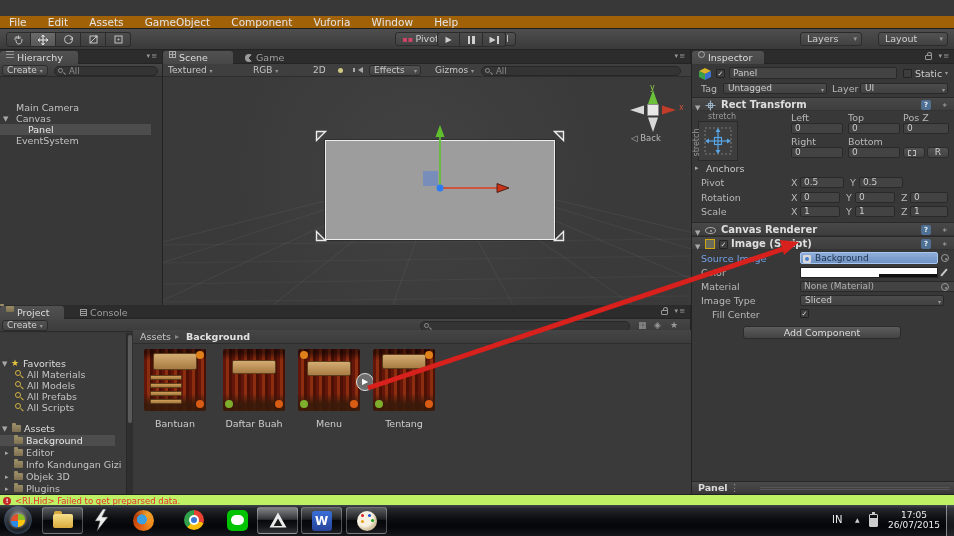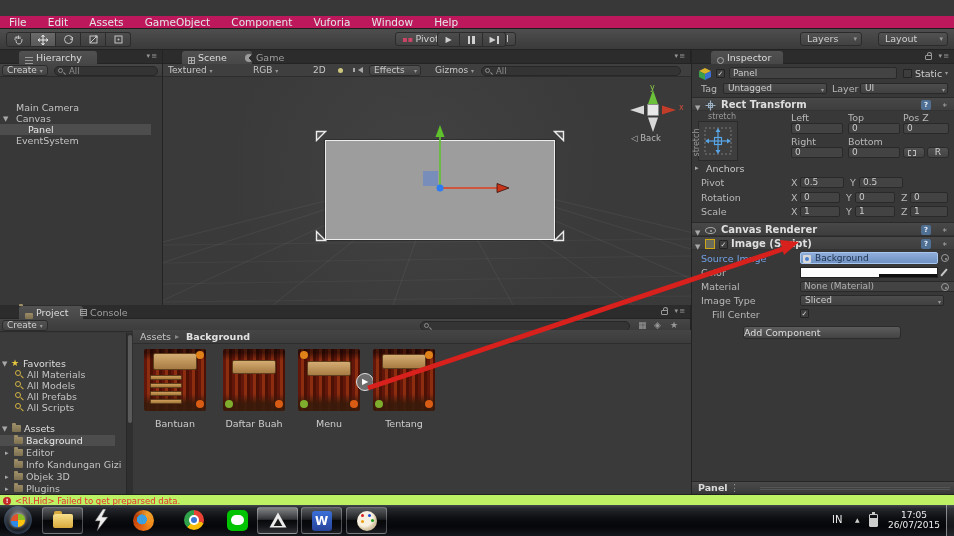--- a/index.html
+++ b/index.html
@@ -5,21 +5,21 @@
   * { margin:0; padding:0; box-sizing:border-box; }
   html,body { width:954px; height:536px; background:#000; overflow:hidden; }
   body { font-family:"DejaVu Sans","Liberation Sans",sans-serif; font-size:10px; color:#c8c8c8; }
   #root { position:relative; width:954px; height:536px; background:#383838; }
   .abs { position:absolute; }
 
   
   .titlebar { left:0; top:0; width:954px; height:16px; background:linear-gradient(180deg,#3c3f42,#17181a); color:#d6d6d6; font-size:10px; line-height:16px; }
   .title-text { position:absolute; left:20px; top:0; white-space:nowrap; }
   .winbtn { position:absolute; top:2px; width:22px; height:11px; background:#2b2d30; border:1px solid #4a4c50; color:#9a9a9a; font-size:7px; line-height:9px; text-align:center; border-radius:2px; }
-  .menubar { left:0; top:16px; width:954px; height:13px; background:#be185d; border-bottom:1px solid #1d1d1d; }
+  .menubar { left:0; top:16px; width:954px; height:13px; background:#a16207; border-bottom:1px solid #1d1d1d; }
   .menuitem { display:inline-block; padding:0 9px; font-size:10.5px; line-height:13px; color:#e4e4e4; }
 
   
   .toolbar { left:0; top:29px; width:954px; height:21px; background:linear-gradient(180deg,#4e4e4e,#3a3a3a); border-bottom:1px solid #232323; }
   .toolgrp { position:absolute; left:6px; top:3px; display:flex; }
   .toolbtn { width:25px; height:15px; background:linear-gradient(180deg,#4c4c4c,#3f3f3f); border:1px solid #2b2b2b; border-left:none; display:flex; align-items:center; justify-content:center; }
   .toolbtn:first-child { border-left:1px solid #2b2b2b; border-radius:3px 0 0 3px; }
   .toolbtn:last-child { border-radius:0 3px 3px 0; }
   .toolbtn.sel { background:linear-gradient(180deg,#6b6b6b,#585858); }
   .pill { position:absolute; height:14px; background:linear-gradient(180deg,#525252,#424242); border:1px solid #2b2b2b; border-radius:3px; color:#cfcfcf; font-size:9.5px; line-height:12px; padding:0 6px; }
@@ -27,21 +27,21 @@
   .playbtn { width:23px; height:15px; background:linear-gradient(180deg,#4c4c4c,#3f3f3f); border:1px solid #2b2b2b; border-left:none; color:#cfcfcf; display:flex; align-items:center; justify-content:center; font-size:8px; }
   .playbtn:first-child { border-left:1px solid #2b2b2b; border-radius:3px 0 0 3px; }
   .playbtn:last-child { border-radius:0 3px 3px 0; }
   .pausebars { display:inline-flex; gap:2px; }
   .pausebars i { width:2.5px; height:8px; background:#cfcfcf; }
   .stepbar { width:2px; height:8px; background:#cfcfcf; margin-left:1px; }
 
   
   .panel { background:#383838; border-right:1px solid #232323; }
   .tabstrip { position:absolute; left:0; top:0; right:0; height:14px; background:#2c2c2c; border-bottom:1px solid #242424; }
-  .tab { position:absolute; top:1px; height:13px; background:linear-gradient(180deg,#515151,#474747); border-radius:3px 3px 0 0; color:#dddddd; font-size:9.5px; line-height:13px; padding:0 6px; display:flex; align-items:flex-end; gap:3px;margin-left:19px; }
+  .tab { position:absolute; top:1px; height:13px; background:linear-gradient(180deg,#515151,#474747); border-radius:3px 3px 0 0; color:#dddddd; font-size:9.5px; line-height:13px; padding:0 6px; display:flex; align-items:flex-start; gap:3px; }
   .tab-inactive { position:absolute; top:1px; height:13px; color:#9f9f9f; font-size:9.5px; line-height:13px; padding:0 6px; display:flex; align-items:center; gap:3px; }
   .tabmenu { position:absolute; top:2px; font-size:7px; color:#999; letter-spacing:1px; }
   .subbar { position:absolute; left:0; right:0; height:13px; background:linear-gradient(180deg,#464646,#3c3c3c); border-bottom:1px solid #2b2b2b; }
   .minibtn { position:absolute; height:11px; background:linear-gradient(180deg,#525252,#434343); border:1px solid #2b2b2b; border-radius:3px; color:#cfcfcf; font-size:9px; line-height:9px; padding:0 4px; }
   .searchfield { position:absolute; height:10px; background:#343434; border:1px solid #272727; border-radius:6px; color:#8c8c8c; font-size:8.5px; line-height:8px; padding:0 4px 0 14px; }
   .mag { position:absolute; left:3px; top:1.5px; width:5px; height:5px; border:1px solid #8c8c8c; border-radius:50%; }
   .mag::after { content:""; position:absolute; left:4px; top:4px; width:3px; height:1px; background:#8c8c8c; transform:rotate(45deg); }
   .row { position:absolute; left:0; right:11px; height:11px; font-size:9.5px; line-height:11px; color:#c2c2c2; white-space:nowrap;margin-top:22px; }
   .row.sel { background:#4d4d4d; color:#e8e8e8; }
   .tri { position:absolute; font-size:7px; color:#a8a8a8; top:1px; }
@@ -72,21 +72,21 @@
   .ilabel { position:absolute; font-size:9.5px; color:#b8b8b8; line-height:11px; }
   .cb { position:absolute; width:9px; height:9px; background:#3d3d3d; border:1px solid #232323; border-radius:1px; color:#d8d8d8; font-size:7px; line-height:8px; text-align:center; }
   .anchorbox { position:absolute; left:6px; top:71px; width:40px; height:40px; background:#3e3e3e; border:1px solid #2a2a2a; }
   .target { position:absolute; width:8px; height:8px; border:1px solid #9a9a9a; border-radius:50%; }
   .target::after { content:""; position:absolute; left:2.5px; top:2.5px; width:2px; height:2px; background:#9a9a9a; border-radius:50%; }
   .lock { position:absolute; width:7px; height:5px; border:1px solid #999; border-radius:1px; }
   .lock::before { content:""; position:absolute; left:1px; top:-4px; width:3px; height:3px; border:1px solid #999; border-bottom:none; border-radius:3px 3px 0 0; }
   .eye { position:absolute; top:4px; width:11px; height:7px; border:1px solid #a8a8a8; border-radius:50%; }
   .eye::after { content:""; position:absolute; left:3.5px; top:1.5px; width:2.5px; height:2.5px; background:#a8a8a8; border-radius:50%; }
   .imgico { position:absolute; top:2px; width:10px; height:10px; background:#6b6b5a; border:1px solid #cfa616; }
-  .bigbtn { position:absolute; background:linear-gradient(180deg,#5c5c5c,#434343); border:1px solid #2b2b2b; border-radius:3px; color:#dcdcdc; font-size:9.5px; }
+  .bigbtn { position:absolute; background:linear-gradient(180deg,#5c5c5c,#434343); border:1px solid #2b2b2b; border-radius:3px; color:#dcdcdc; font-size:9.5px; text-align:center; }
   .srcfield { position:absolute; height:12px; background:linear-gradient(180deg,#8fadda,#6f93c4); border:1px solid #a9c6ee; border-radius:2px; color:#22344f; font-size:9px; line-height:10px; padding:0 3px 0 14px; }
   .spriteico { position:absolute; left:2px; top:1.5px; width:8px; height:8px; background:#d8d8d8; border-radius:1px; }
   .spriteico::after { content:""; position:absolute; left:2px; top:2px; width:4px; height:4px; background:#4a7fd0; border-radius:50%; }
   .colorswatch { position:absolute; height:11px; background:#ffffff; border:1px solid #222; }
   .alphastrip { position:absolute; left:0; right:0; bottom:0; height:3px; background:linear-gradient(90deg,#ffffff 0 57%,#101010 57%); }
   .dropper { position:absolute; width:2px; height:9px; background:#c8c8c8; transform:rotate(40deg); }
   .previewbar { position:absolute; left:0; right:0; height:11px; background:linear-gradient(180deg,#4a4a4a,#3c3c3c); border-top:1px solid #272727; font-size:9.5px; font-weight:bold; color:#dcdcdc; line-height:11px; }
   .griplines { position:absolute; right:4px; top:3px; width:190px; height:5px; background:repeating-linear-gradient(0deg,#555 0 1px,transparent 1px 2.5px); }
 
   

